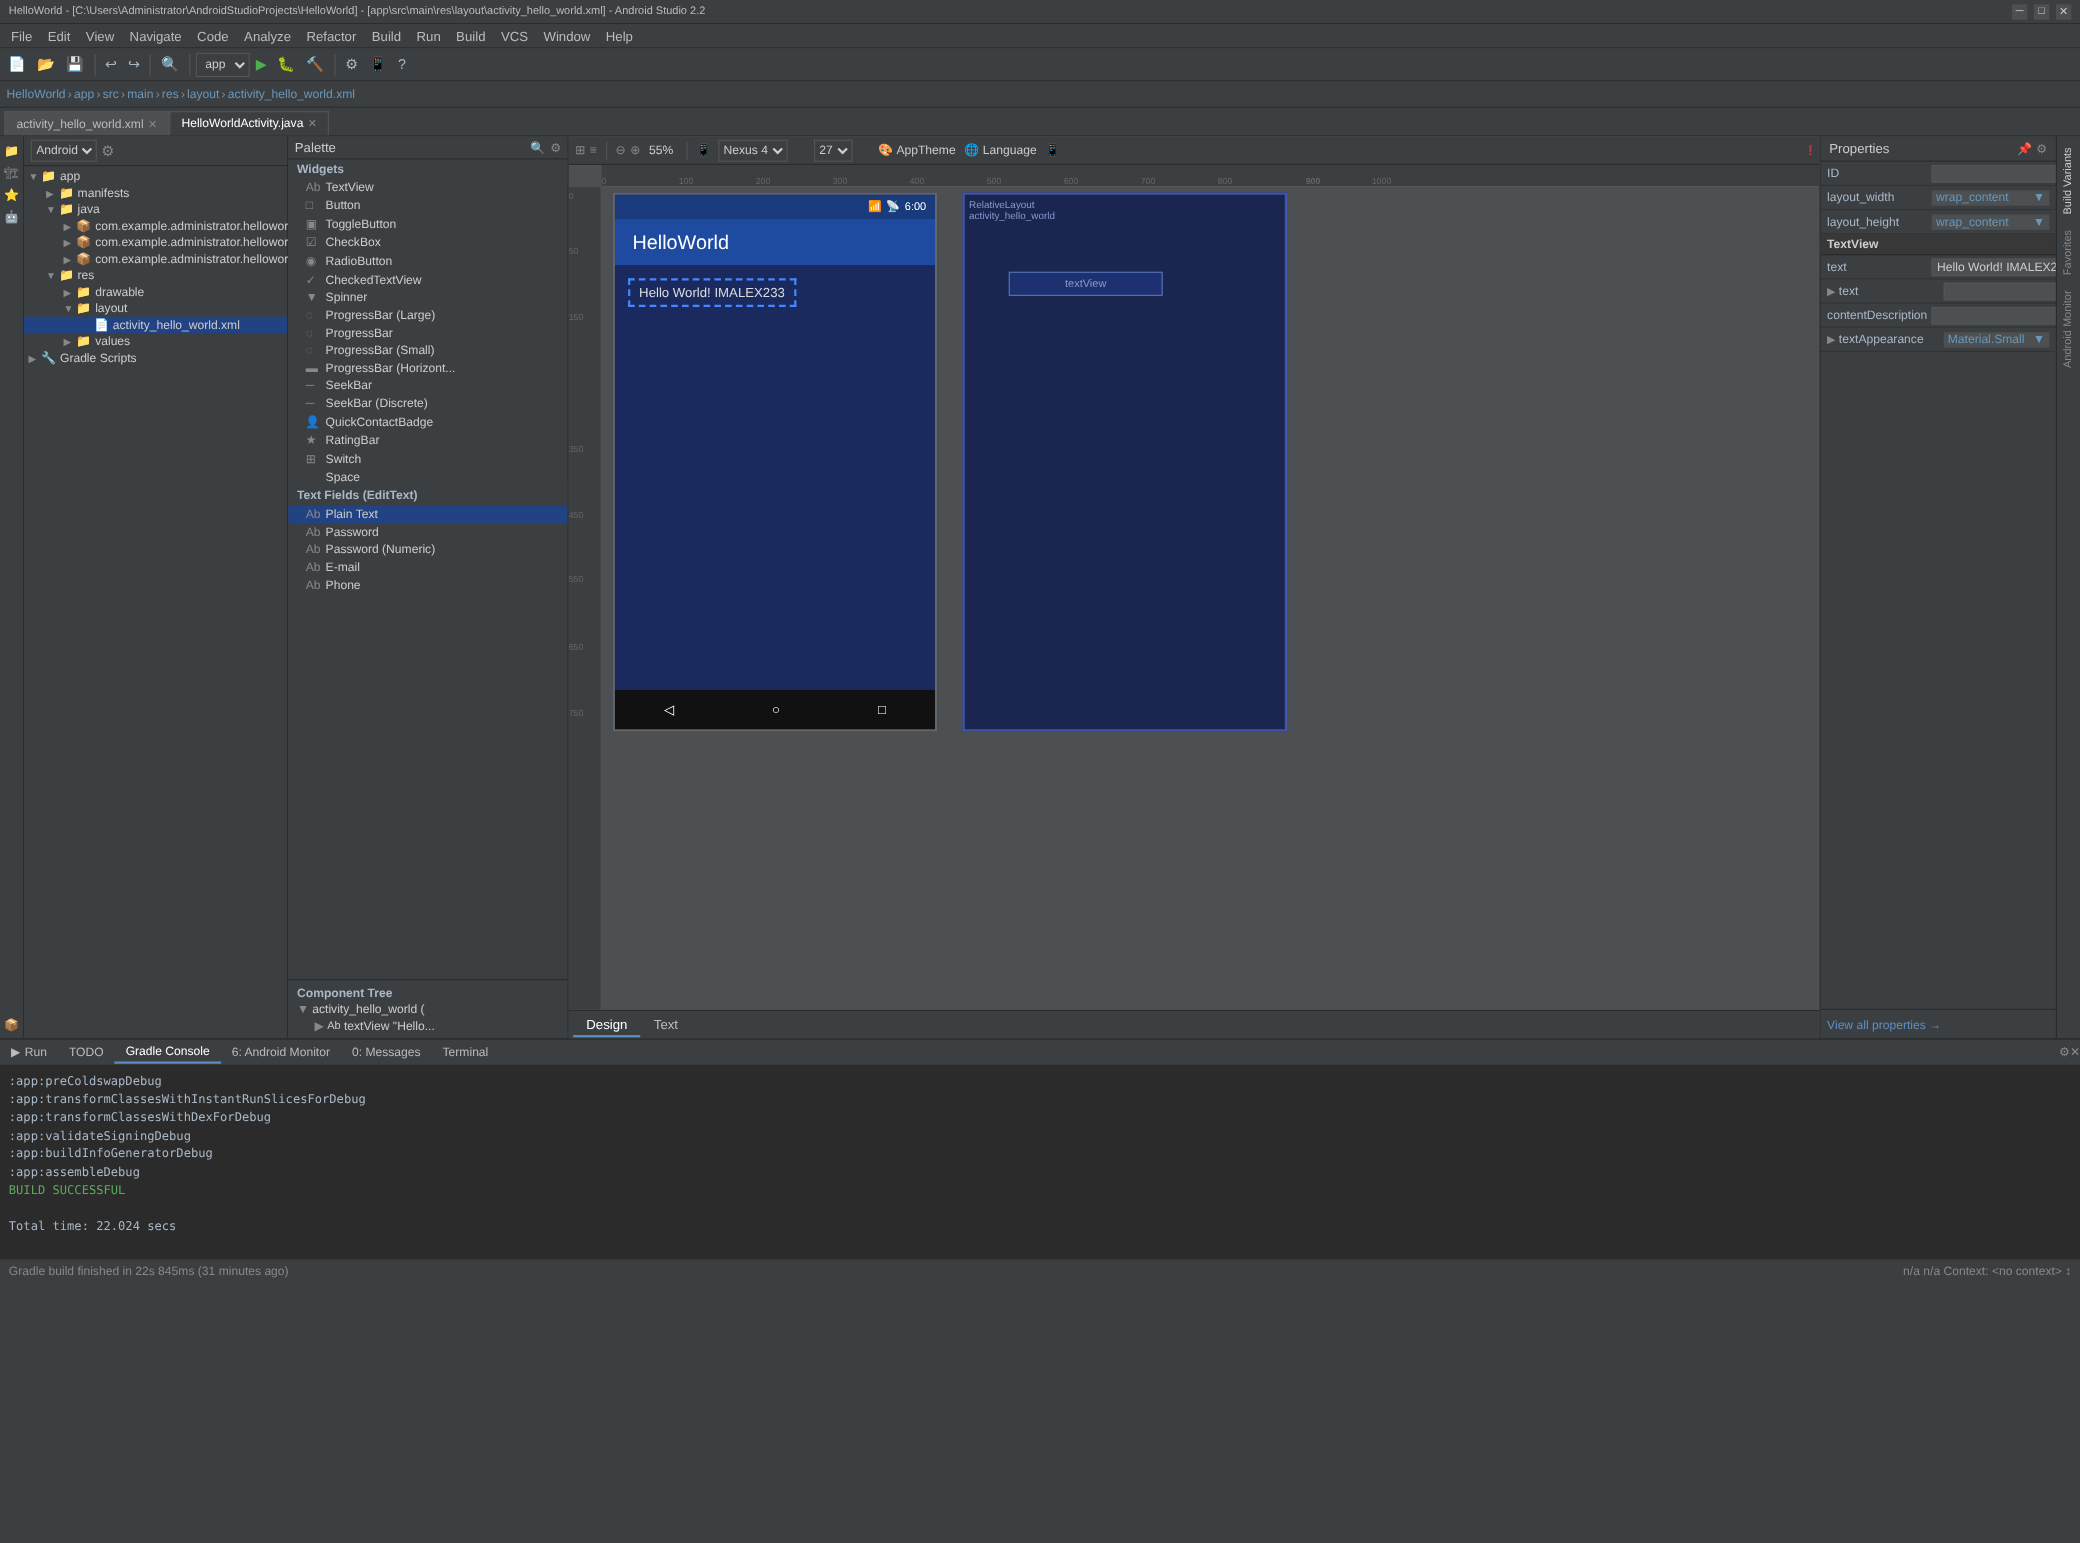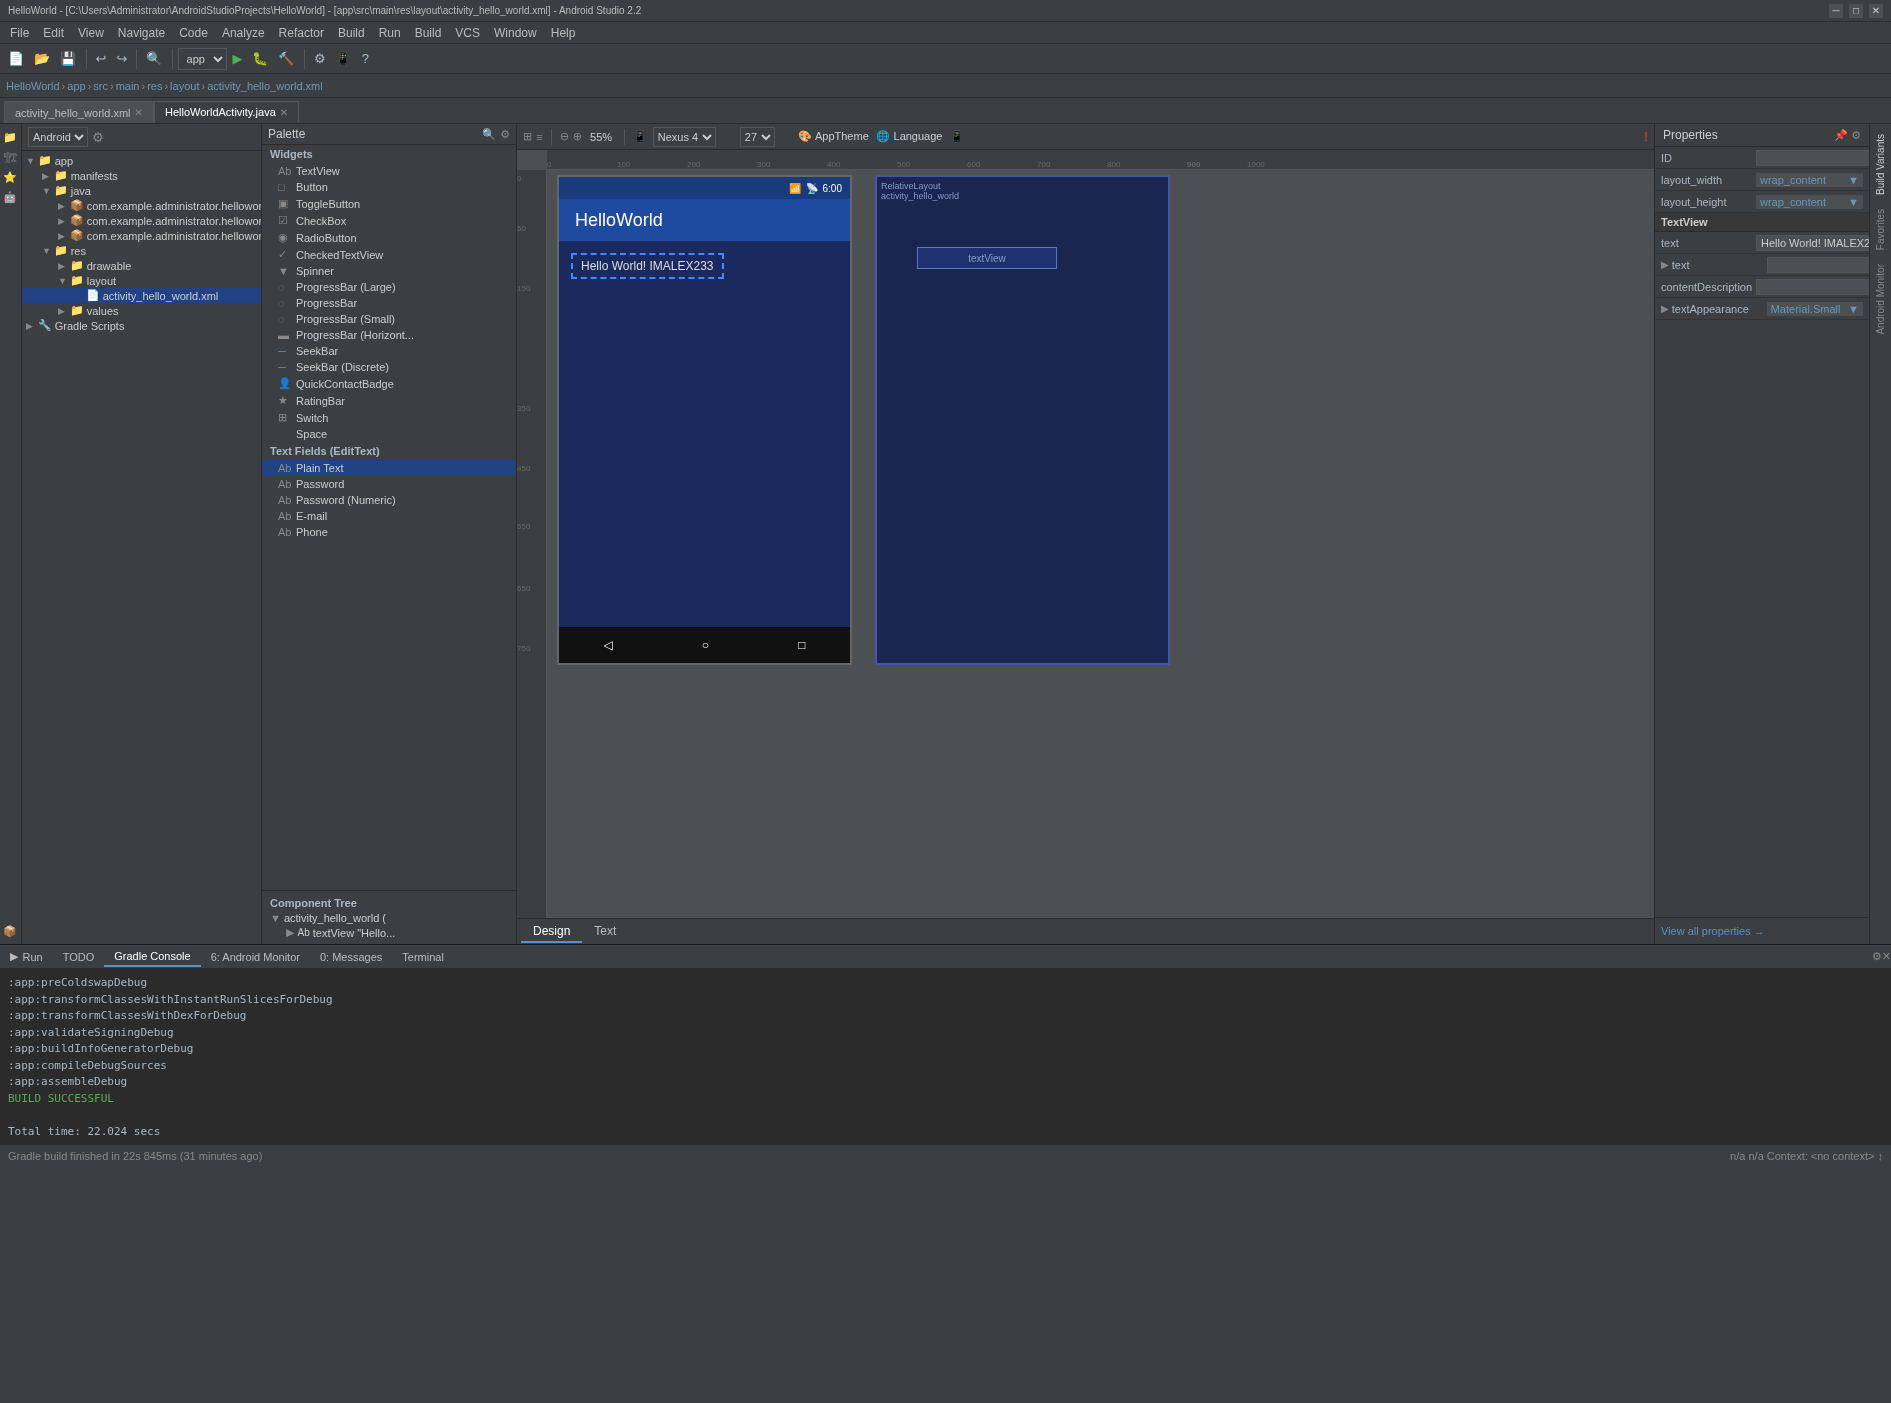--- a/index.html
+++ b/index.html
@@ -840,21 +840,20 @@
     <div style="flex:1;"></div>
     <button style="background:none;border:none;color:#888;cursor:pointer;font-size:11px;">⚙</button>
     <button style="background:none;border:none;color:#888;cursor:pointer;font-size:11px;">✕</button>
   </div>
   <div id="console-output">
     <div class="console-line">:app:preColdswapDebug</div>
     <div class="console-line">:app:transformClassesWithInstantRunSlicesForDebug</div>
     <div class="console-line">:app:transformClassesWithDexForDebug</div>
     <div class="console-line">:app:validateSigningDebug</div>
     <div class="console-line">:app:buildInfoGeneratorDebug</div>
-    <div class="console-line">:app:compileDebugSources</div>
     <div class="console-line">:app:assembleDebug</div>
     <div class="console-line console-success">BUILD SUCCESSFUL</div>
     <div class="console-line">&nbsp;</div>
     <div class="console-line">Total time: 22.024 secs</div>
   </div>
 </div>
 
 <div id="status-bar">
   <span>Gradle build finished in 22s 845ms (31 minutes ago)</span>
   <span>n/a  n/a  Context: &lt;no context&gt;  ↕</span>

